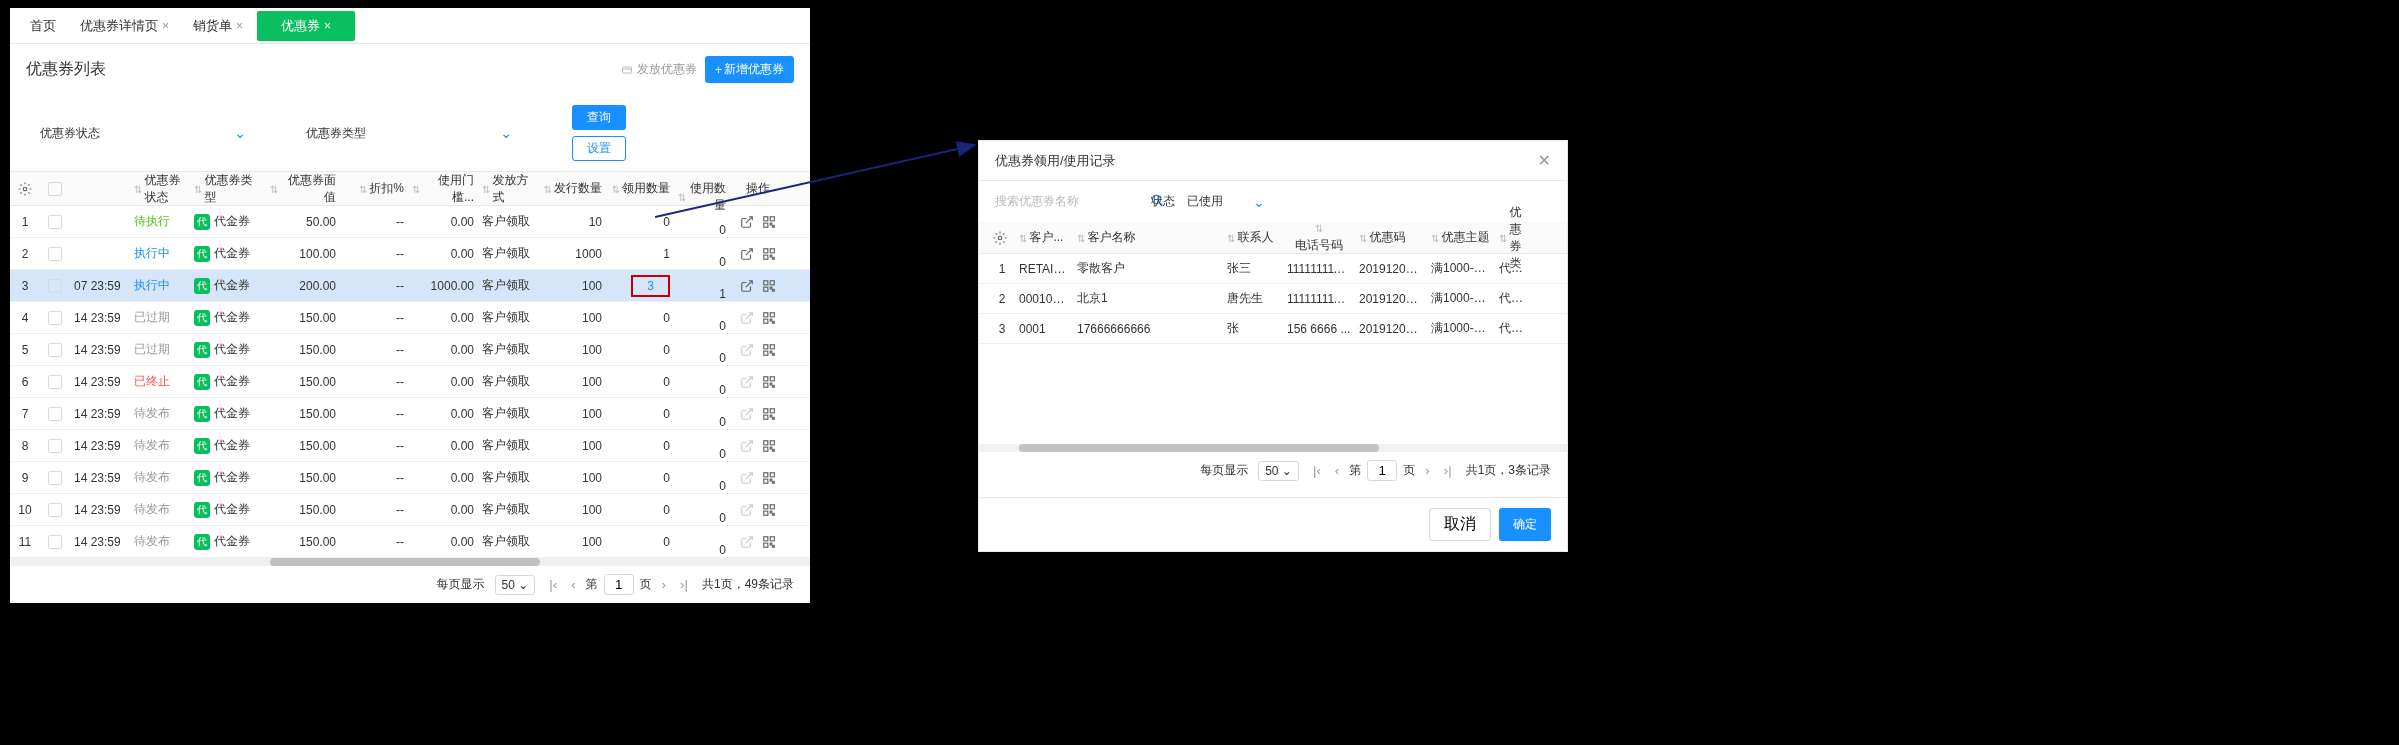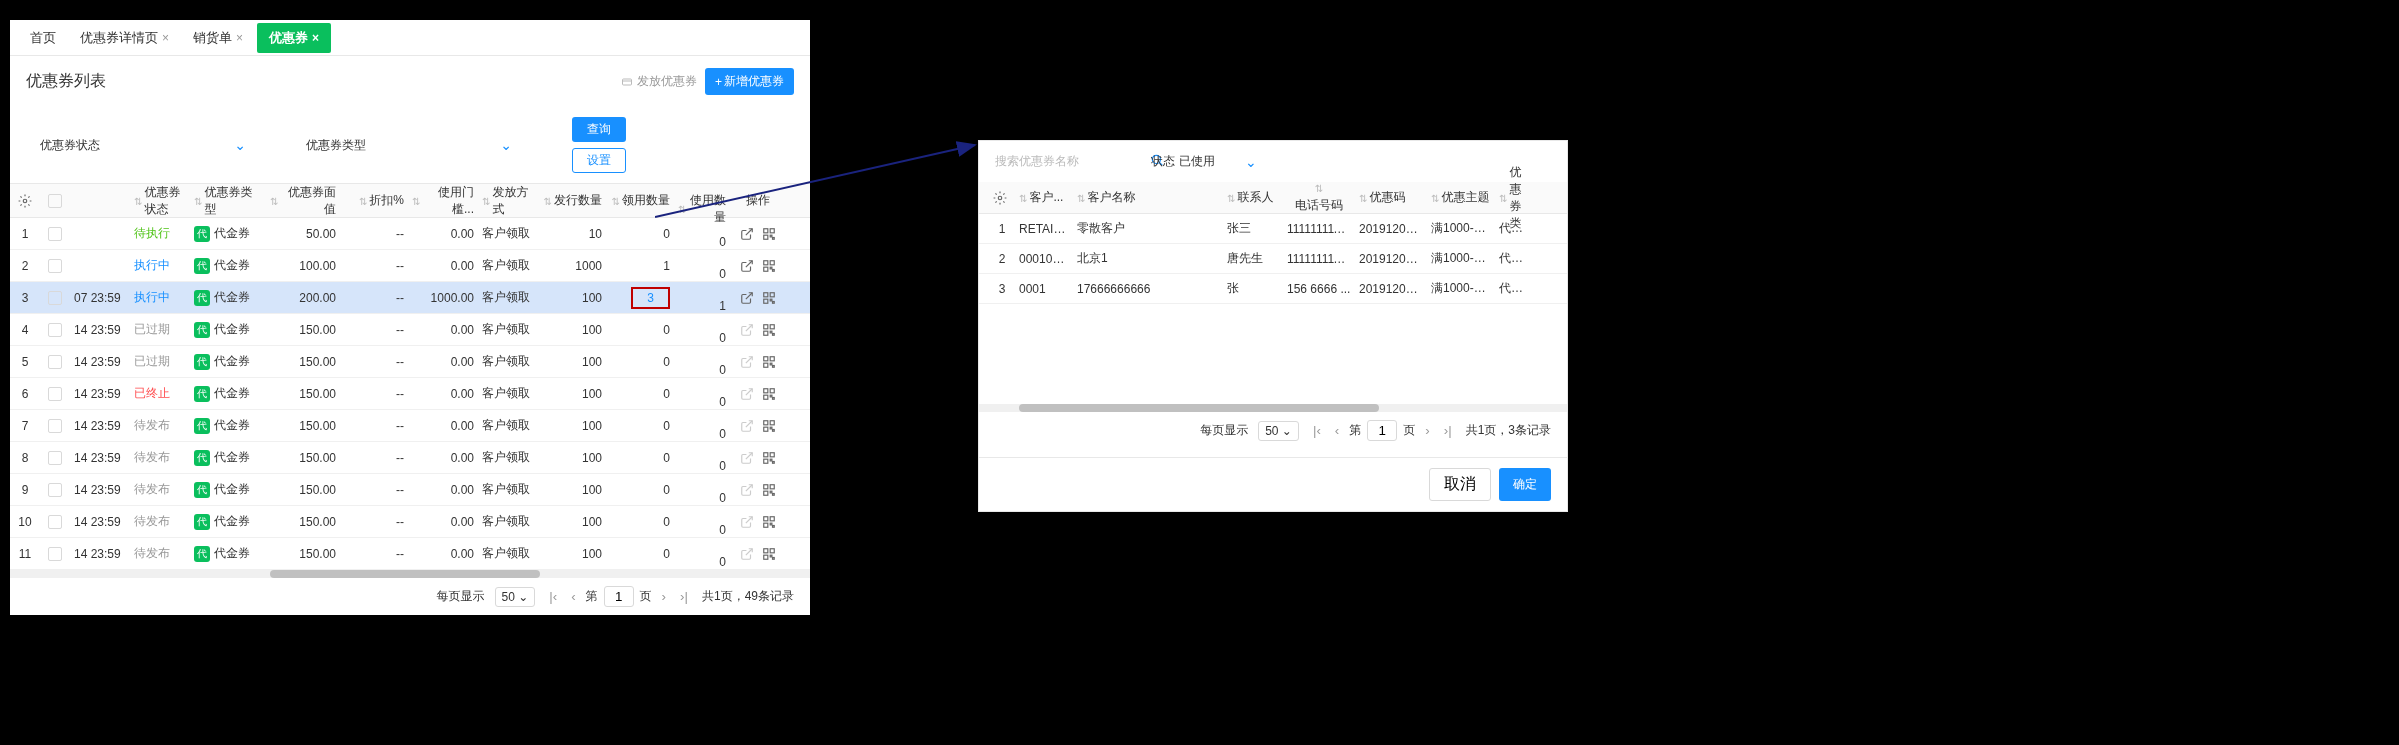--- a/index.html
+++ b/index.html
@@ -1,23 +1,23 @@
 <!DOCTYPE html>
 <html><head>
   <meta charset="utf-8">
   <style>
     * { margin: 0; padding: 0; box-sizing: border-box; }
     body { font-family: "Microsoft YaHei", Arial, sans-serif; font-size: 12px; background: #000; color: #333; width: 2399px; height: 745px; position: relative; }
     
     
-    .left-panel { position: absolute; left: 10px; top: 20px; width: 800px; background: #fff; }
+    .left-panel { position: absolute; left: 10px; top: 8px; width: 800px; background: #fff; }
     
     .tabs { display: flex; height: 36px; border-bottom: 1px solid #e8e8e8; align-items: center; padding: 0 10px; gap: 4px; }
     .tab { padding: 6px 10px; font-size: 13px; cursor: pointer; display: flex; align-items: center; gap: 4px; }
-    .tab.active { background: #0abf5d; color: #fff; border-radius: 2px; padding: 6px 12px; font-weight: bold; }
+    .tab.active { background: #0abf5d; color: #fff; border-radius: 2px; padding: 6px 24px; }
     .tab-close { font-size: 12px; color: #999; cursor: pointer; }
     .tab.active .tab-close { color: #fff; }
     
     .page-header { display: flex; justify-content: space-between; align-items: center; padding: 12px 16px; }
     .page-title { font-size: 16px; font-weight: 500; }
     .header-actions { display: flex; gap: 8px; align-items: center; }
     .btn-link-disabled { color: #999; font-size: 12px; display: flex; align-items: center; gap: 4px; }
     .btn-primary-green { background: #1890ff; color: #fff; border: none; padding: 5px 10px; border-radius: 3px; font-size: 12px; cursor: pointer; display: flex; align-items: center; gap: 2px; }
     
     .filter-row { display: flex; align-items: center; padding: 10px 30px; gap: 60px; }
@@ -84,21 +84,21 @@
     
     .right-panel { position: absolute; left: 978px; top: 140px; width: 590px; background: #fff; border: 1px solid #e8e8e8; box-shadow: 0 2px 10px rgba(0,0,0,0.1); }
     .modal-header { display: flex; justify-content: space-between; align-items: center; padding: 10px 16px; border-bottom: 1px solid #e8e8e8; }
     .modal-title { font-size: 13px; }
     .modal-close { cursor: pointer; color: #999; font-size: 16px; }
     .modal-filter { display: flex; align-items: center; padding: 10px 16px; gap: 16px; }
     .search-box { display: flex; align-items: center; border-bottom: 1px solid transparent; width: 140px; }
     .search-input { border: none; outline: none; flex: 1; font-size: 12px; padding: 3px 0; }
     .search-input::placeholder { color: #bbb; }
     .search-icon { color: #1890ff; font-size: 14px; }
-    .status-filter { display: flex; align-items: center; gap: 4px; }
+    .status-filter { display: flex; align-items: center; gap: 12px; }
     .status-select { display: flex; align-items: center; gap: 30px; cursor: pointer; }
     
     .modal-table { }
     .modal-table-header { display: flex; background: #fafafa; border-bottom: 1px solid #e8e8e8; height: 32px; align-items: center; padding: 0 10px; }
     .mth { padding: 0 4px; font-size: 12px; display: flex; align-items: center; gap: 2px; }
     .mcol-gear { width: 26px; }
     .mcol-custno { width: 58px; }
     .mcol-custname { width: 150px; }
     .mcol-contact { width: 60px; }
     .mcol-phone { width: 72px; flex-direction: column; }
@@ -615,20 +615,24 @@
 <svg class="arrow-svg">
   <defs>
       <marker id="arrowhead" markerWidth="10" markerHeight="8" refX="9" refY="4" orient="auto">
         <polygon points="0 0, 10 4, 0 8" fill="#1a237e"></polygon>
       </marker>
     </defs>
   <line x1="0" y1="82" x2="320" y2="10" stroke="#1a237e" stroke-width="2" marker-end="url(#arrowhead)"></line>
 </svg>
 
 <div class="right-panel">
+  <div class="modal-header">
+    <span class="modal-title">优惠券领用/使用记录</span>
+    <span class="modal-close">✕</span>
+  </div>
   <div class="modal-filter">
     <div class="search-box">
       <input class="search-input" placeholder="搜索优惠券名称" style="">
       <span class="search-icon">
         <svg width="14" height="14" viewBox="0 0 24 24" fill="none" stroke="#1890ff" stroke-width="2">
             <circle cx="11" cy="11" r="7"></circle>
             <path d="m21 21-4.3-4.3"></path>
           </svg>
       </span>
     </div>

